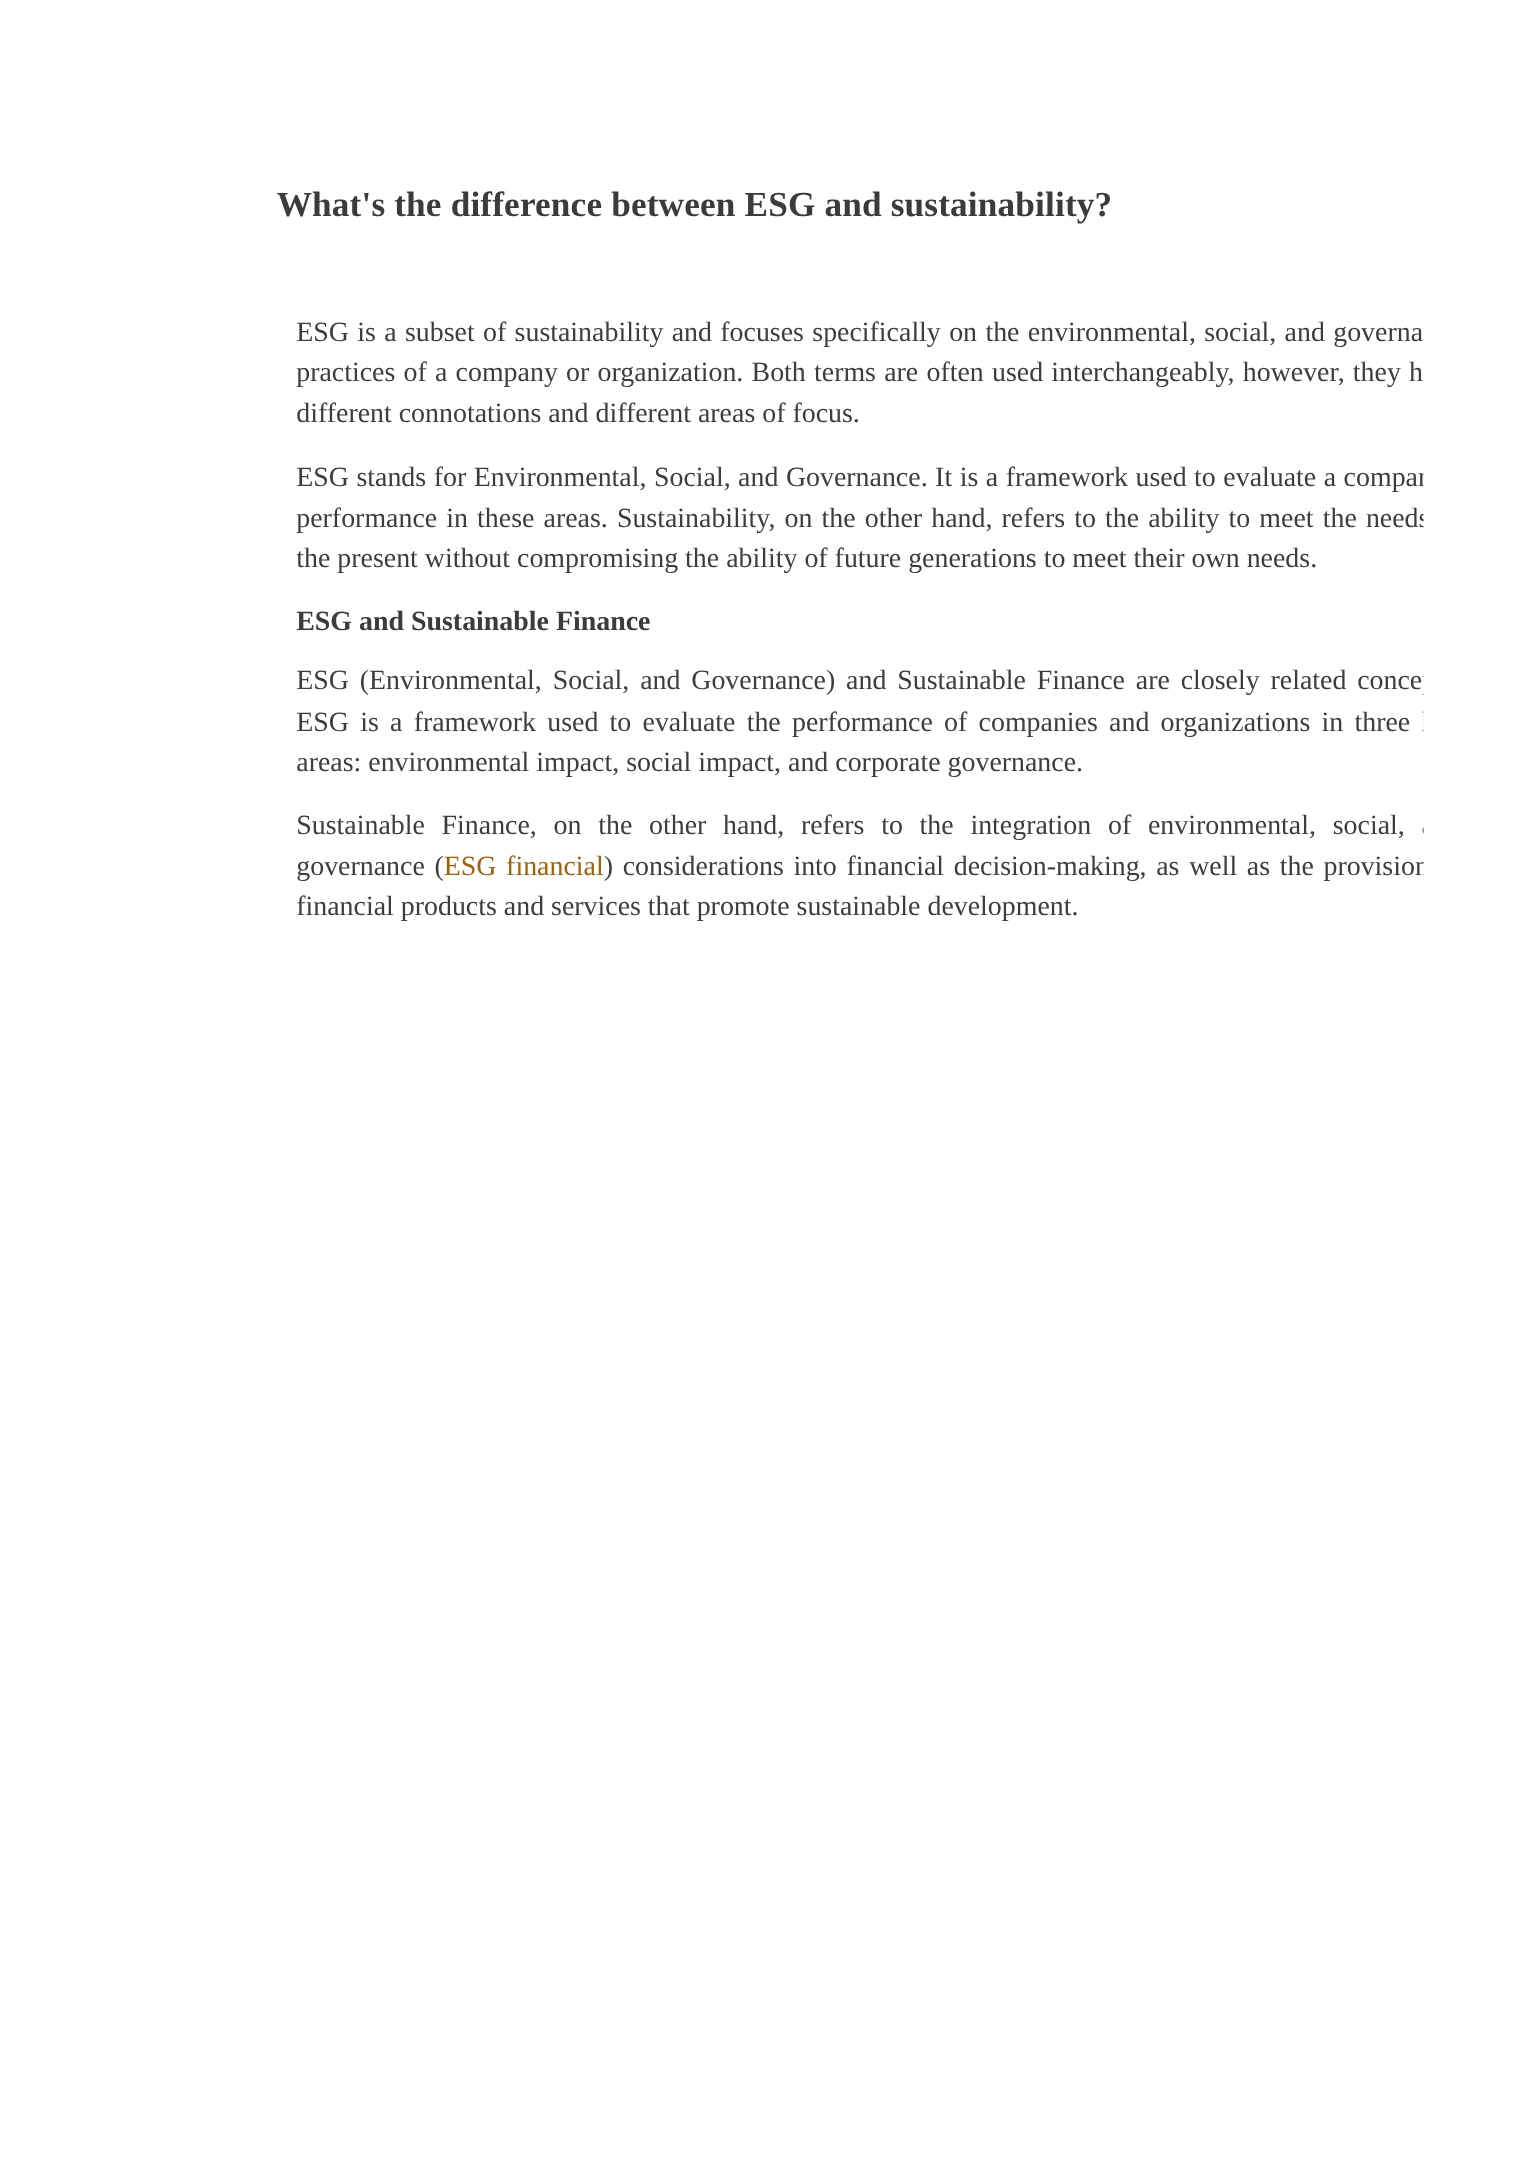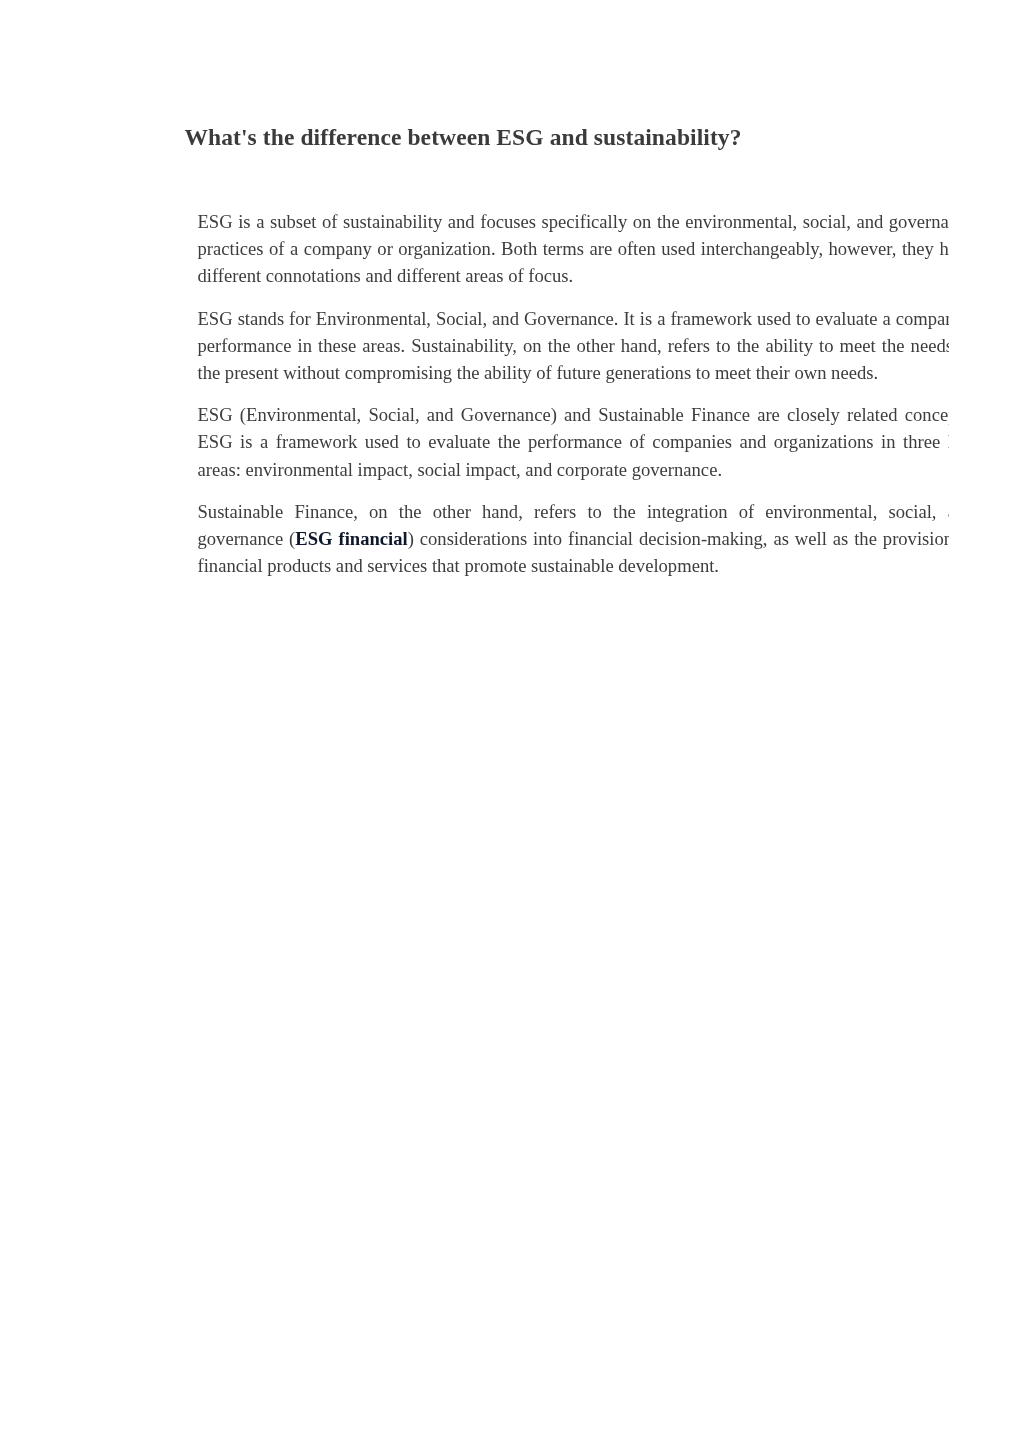--- a/index.html
+++ b/index.html
@@ -67,39 +67,40 @@
     margin: 0 0 12px 0;
     padding: 0;
     font-size: 18.6px;
     line-height: 27.2px;
     font-weight: bold;
     color: #3b3b3b;
     text-align: left;
   }
 
   .link-term {
-    color: #0f172a;
-    font-weight: bold;
+    color: #a16207;
+    font-weight: normal;
     text-decoration: none;
   }
 </style>
 </head>
 <body>
 
 <div class="page">
 
   <h1 class="doc-title">What's the difference between ESG and sustainability?</h1>
 
   <div class="content">
     <div class="body-block">
 
       <p class="para">ESG is a subset of sustainability and focuses specifically on the environmental, social, and governance practices of a company or organization. Both terms are often used interchangeably, however, they have different connotations and different areas of focus.</p>
 
       <p class="para">ESG stands for Environmental, Social, and Governance. It is a framework used to evaluate a company's performance in these areas. Sustainability, on the other hand, refers to the ability to meet the needs of the present without compromising the ability of future generations to meet their own needs.</p>
 
+      <h2 class="subhead">ESG and Sustainable Finance</h2>
 
       <p class="para">ESG (Environmental, Social, and Governance) and Sustainable Finance are closely related concepts. ESG is a framework used to evaluate the performance of companies and organizations in three key areas: environmental impact, social impact, and corporate governance.</p>
 
       <p class="para"><span>Sustainable Finance, on the other hand, refers to the integration of environmental, social, and governance (</span><a class="link-term" href="#">ESG financial</a><span>) considerations into financial decision-making, as well as the provision of financial products and services that promote sustainable development.</span></p>
 
     </div>
   </div>
 
 </div>
 

